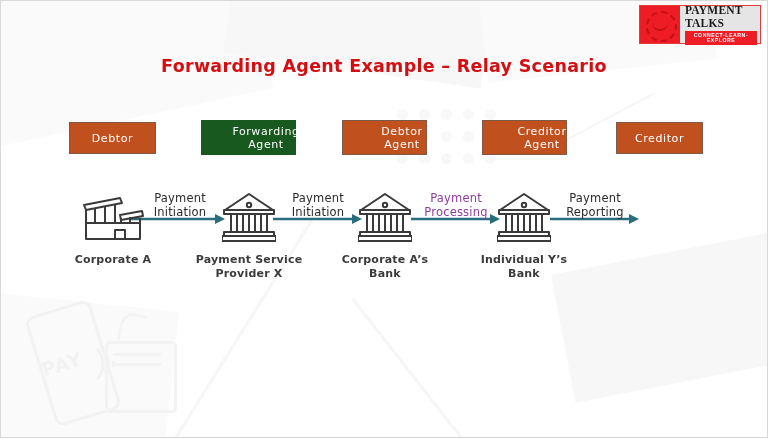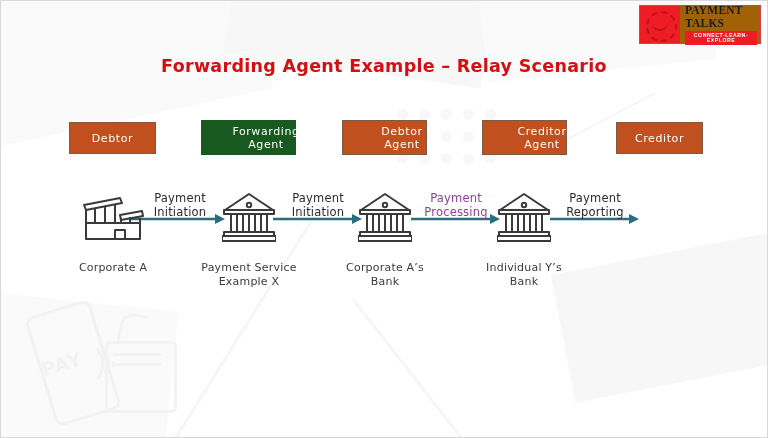--- a/index.html
+++ b/index.html
@@ -105,21 +105,21 @@
   }
 
   
   #logo {
     position: absolute;
     right: 6px;
     top: 4px;
     width: 122px;
     height: 39px;
     border: 1px solid #e23c3c;
-    background: #a16207;
+    background: #e5e5e5;
     display: flex;
     align-items: stretch;
     z-index: 5;
     box-sizing: border-box;
   }
   #logo-mark {
     width: 40px;
     background: #ee1c25;
     position: relative;
     flex: 0 0 40px;
@@ -211,26 +211,27 @@
     z-index: 3;
     text-align: center;
   }
   .node-icon {
     height: 56px;
     display: flex;
     align-items: flex-end;
     justify-content: center;
   }
   .node-label {
-    margin-top: 18px;
+    margin-top: 10px;
     font-family: "DejaVu Sans", sans-serif;
     font-size: 11px;
     line-height: 14px;
     color: #3b3b3b;
     letter-spacing: 0.2px;
+    font-weight: bold;
   }
 
   
   .arrow {
     position: absolute;
     z-index: 2;
     height: 14px;
   }
   .arrow-label {
     position: absolute;
@@ -405,21 +406,21 @@
           <line x1="33" y1="23" x2="33" y2="41"></line>
           <line x1="39" y1="23" x2="39" y2="41"></line>
           <line x1="45" y1="23" x2="45" y2="41"></line>
           <rect x="2" y="41" width="50" height="4"></rect>
           <rect x="0" y="45" width="54" height="5"></rect>
         </g>
       </svg>
     </div>
     <div class="node-label">
       <span class="al-line">Payment Service</span>
-      <span class="al-line">Example X</span>
+      <span class="al-line">Provider X</span>
     </div>
   </div>
 
   <div class="node" style="left:330px;top:186px;width:108px;">
     <div class="node-icon">
       <svg width="54" height="52" viewBox="0 0 54 52">
         <g fill="none" stroke="#3a3a3a" stroke-width="2" stroke-linejoin="round">
           <path d="M27 3 L51 19 L3 19 Z" fill="#ffffff"></path>
           <circle cx="27" cy="14" r="2.2"></circle>
           <rect x="2" y="19" width="50" height="4"></rect>

